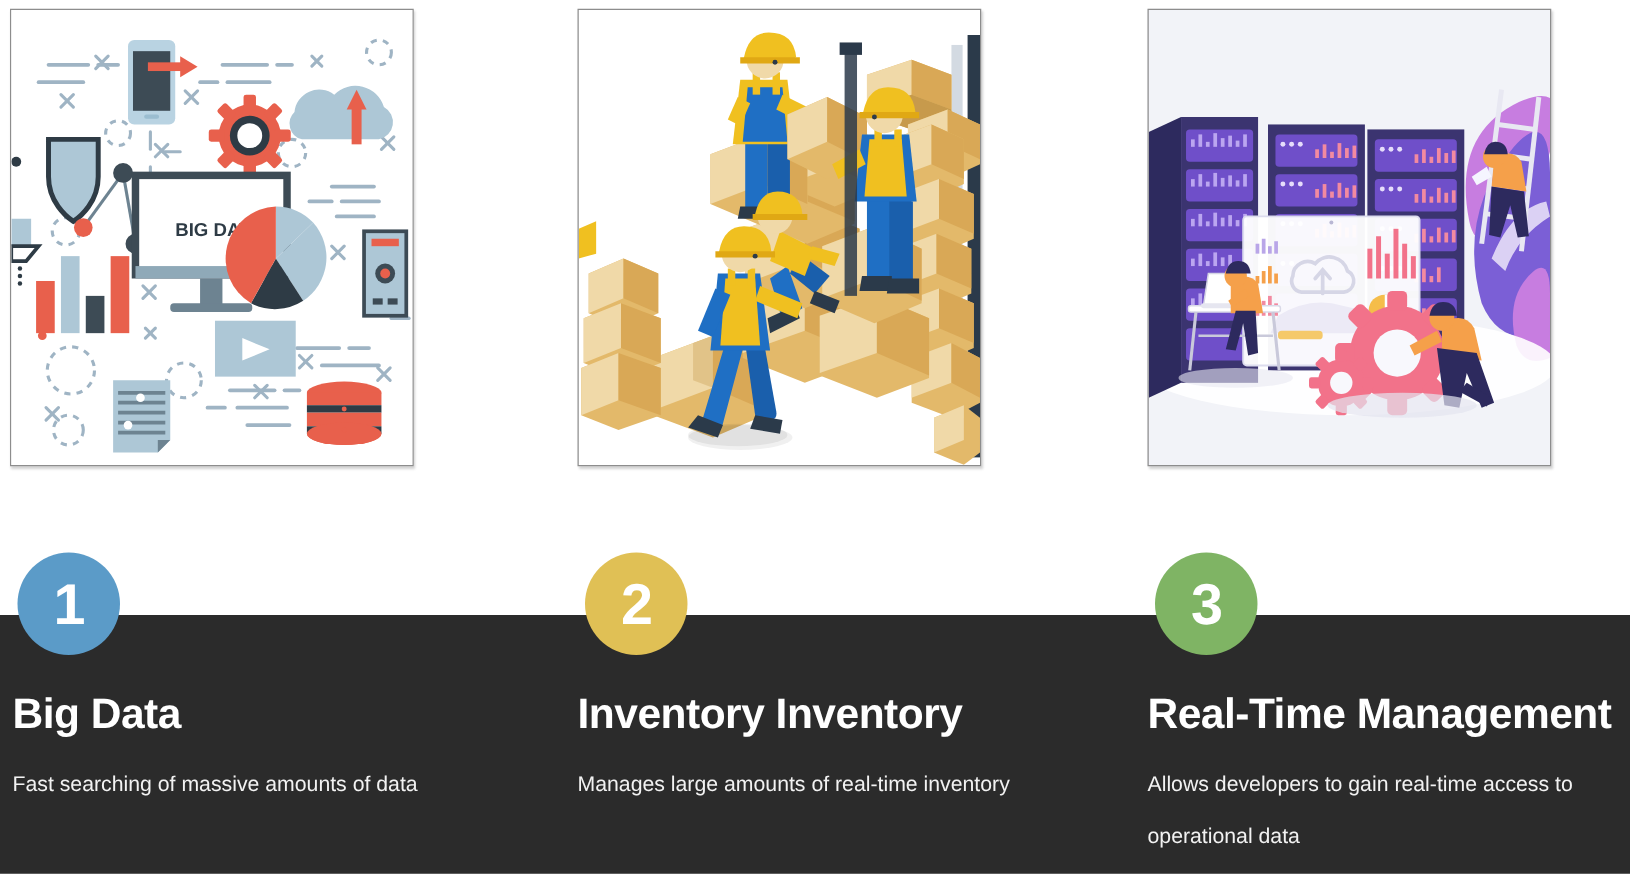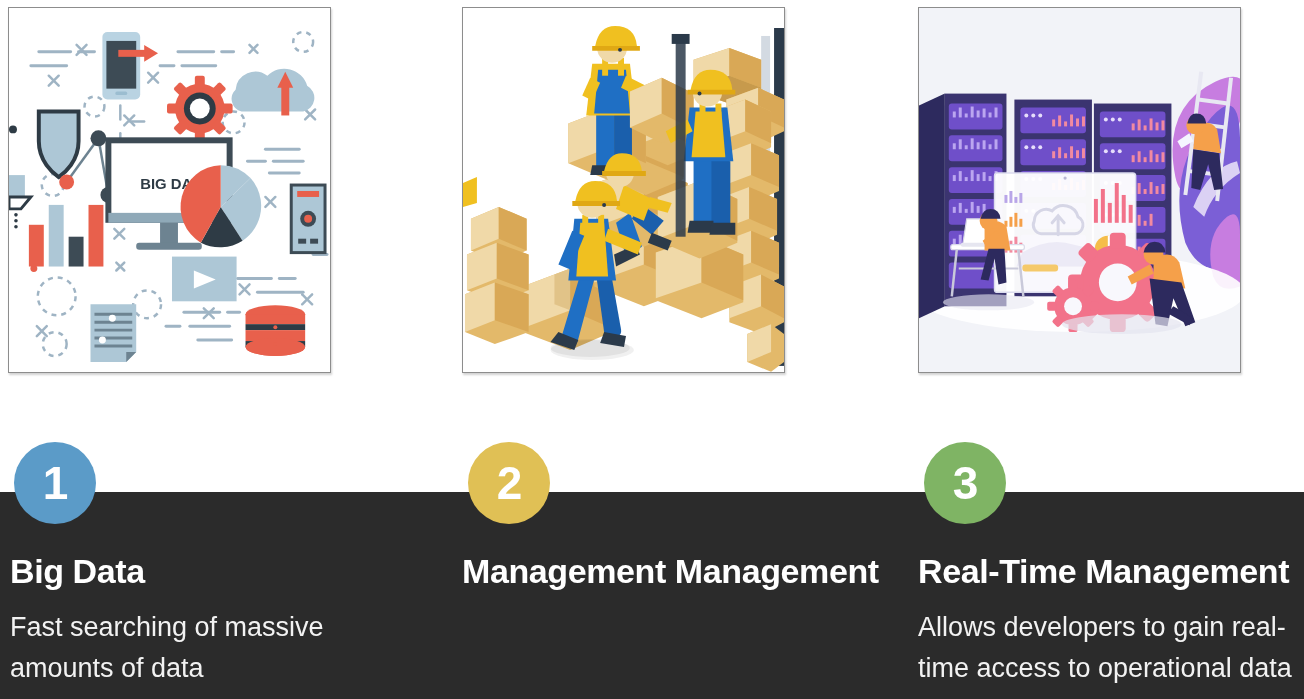--- a/index.html
+++ b/index.html
@@ -86,21 +86,21 @@
 
   .card-title {
     font-size: 34px;
     font-weight: bold;
     color: #ffffff;
     letter-spacing: -0.4px;
     margin: 0 0 16px 0;
     white-space: nowrap;
   }
   .card-desc {
-    font-size: 27px;
+    font-size: 17px;
     color: #f2f2f2;
     line-height: 41px;
     margin: 0;
     font-weight: 400;
   }
 </style>
 </head>
 <body>
 
 <div id="dark-band" style="background: rgb(43, 43, 43);"></div>
@@ -520,21 +520,22 @@
         <circle cx="142" cy="198" r="2" fill="#2b3a4a"></circle>
       </g>
     </svg>
   </div>
 
   <div class="num-badge" style="background: rgb(224, 192, 85);">
     <span>2</span>
   </div>
 
   <div class="text-block">
-    <h2 class="card-title">Management Management</h2>
+    <h2 class="card-title">Inventory Inventory</h2>
+    <p class="card-desc">Manages large amounts of real-time inventory</p>
   </div>
 </div>
 
 <div class="column" id="column-3">
 
   <div class="illus-frame">
     <svg class="illus-svg" viewBox="0 0 323 366">
       <rect x="0" y="0" width="323" height="366" fill="#f2f3f8"></rect>
 
       <path d="M258 170 q-14 -70 40 -96 q44 -20 25 40 q-18 58 -40 70 q-20 10 -25 -14 z" fill="#c77de0"></path>

